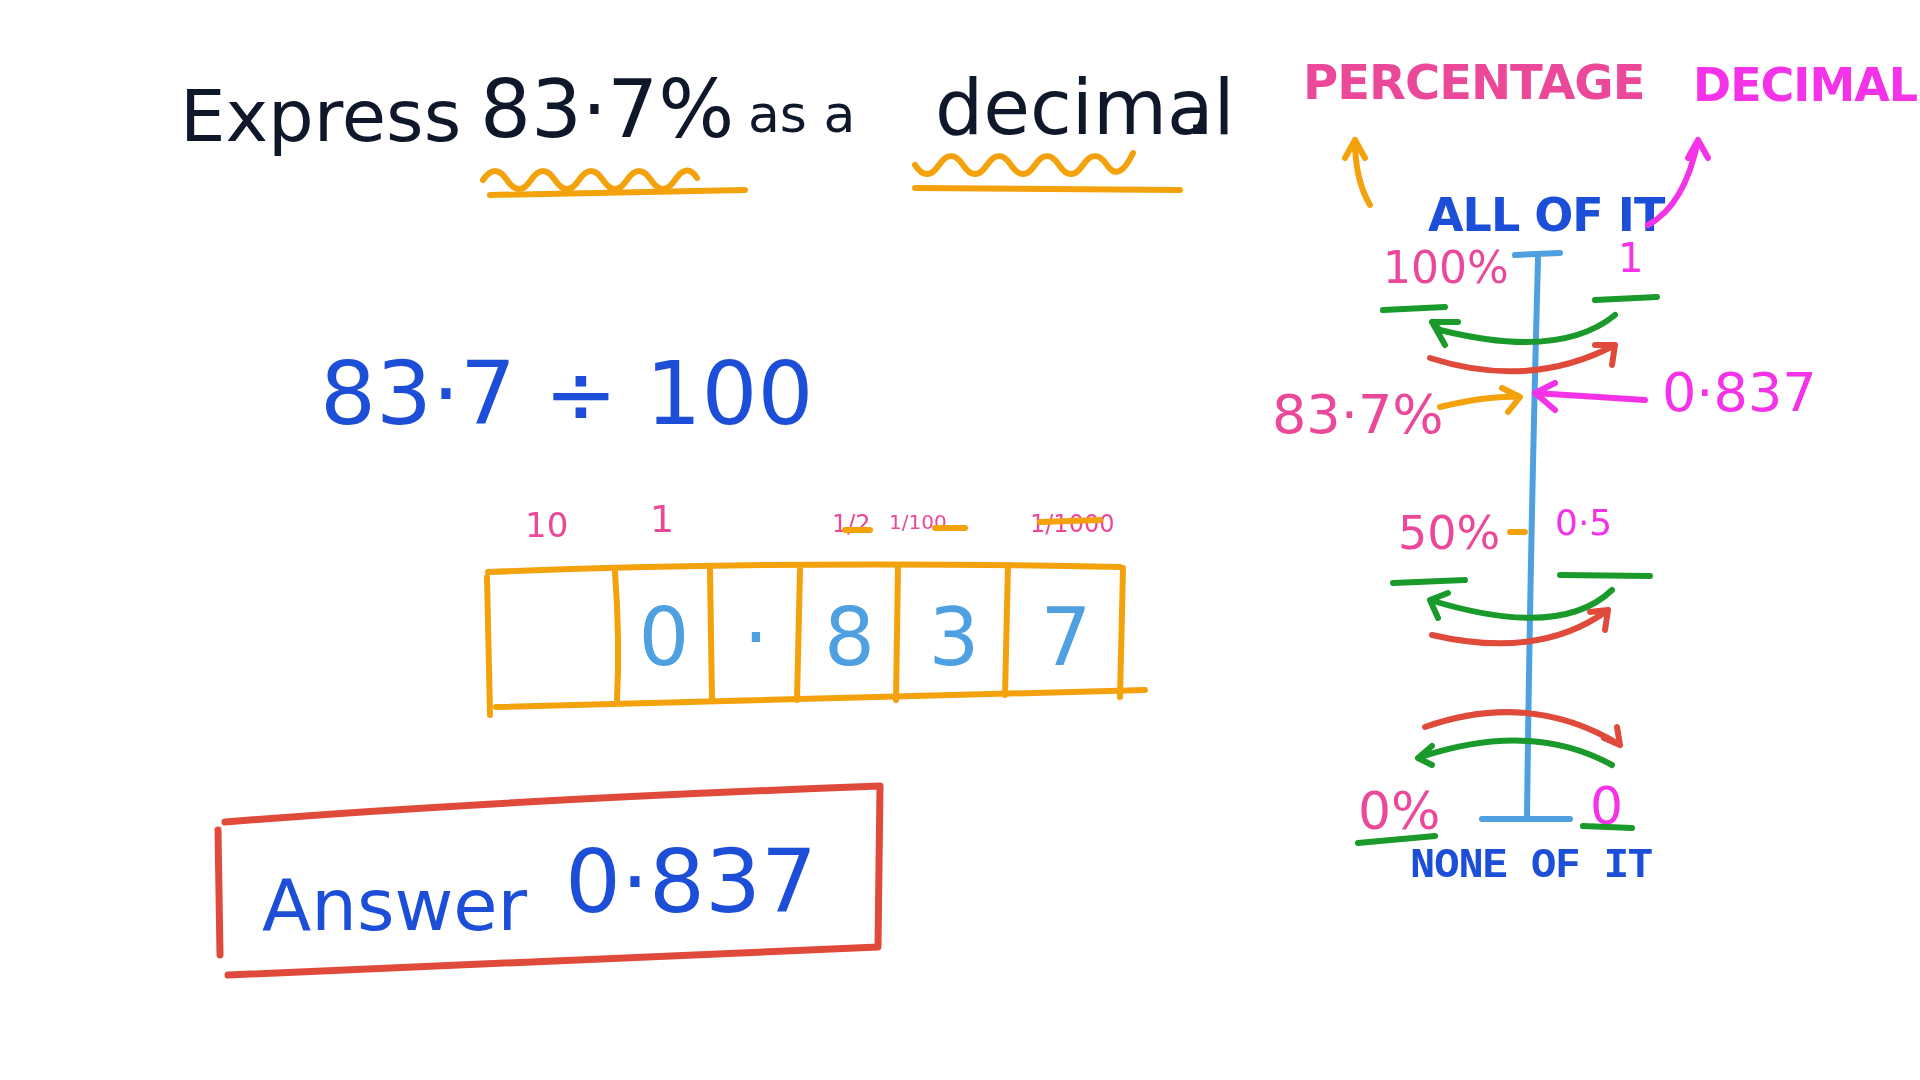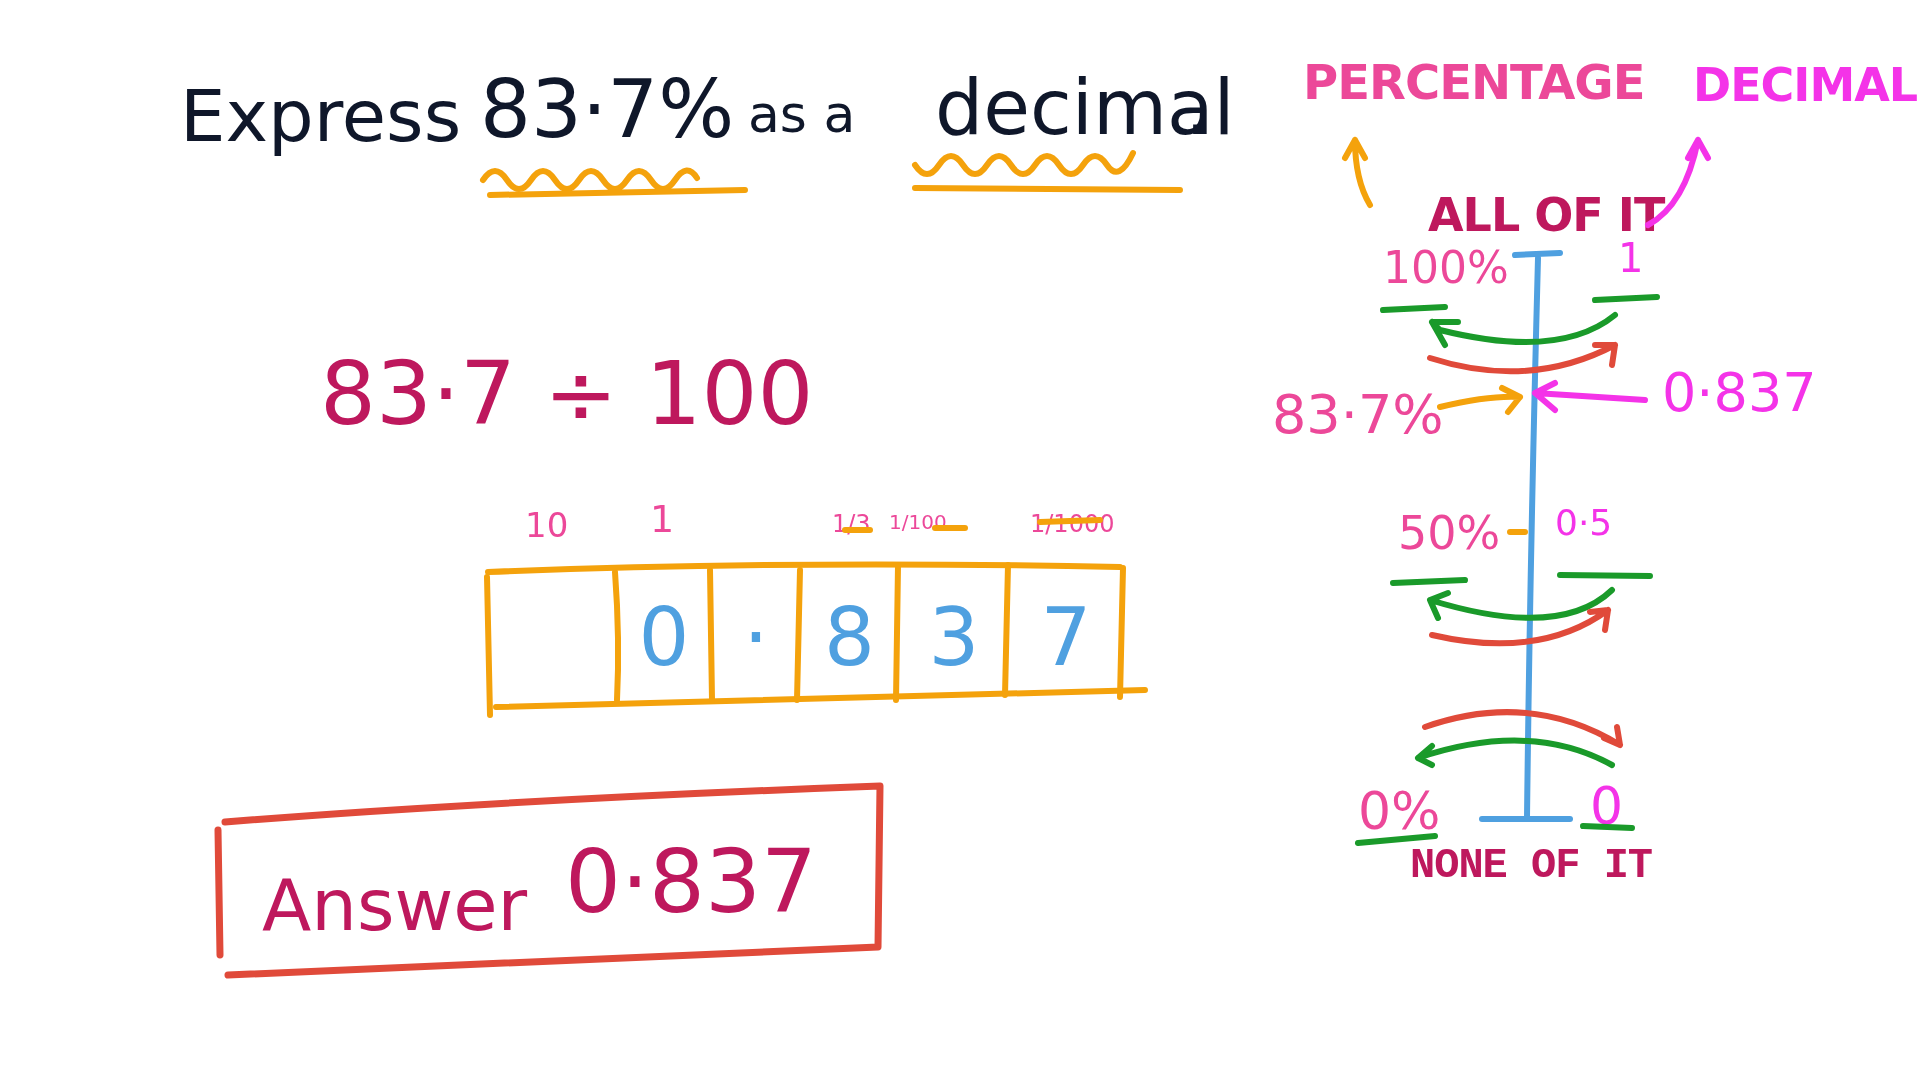--- a/index.html
+++ b/index.html
@@ -1,20 +1,20 @@
 <!DOCTYPE html>
 <html><head>
 <meta charset="utf-8">
 <style>
   html, body { margin:0; padding:0; background:#ffffff; }
   body { width:1920px; height:1080px; position:relative; overflow:hidden;
          font-family:"DejaVu Sans", sans-serif; }
   .hw { position:absolute; white-space:nowrap; line-height:1; font-family:"DejaVu Sans", sans-serif; }
   .dark { color:#0f172a; }
-  .blue { color:#be185d; }
+  .blue { color:#1d4ed8; }
   .orange { color:#ec4899; }
   .magenta { color:#f433e8; }
   .caps { font-family:"DejaVu Sans", sans-serif; font-weight:bold; letter-spacing:-1px; }
   svg.layer { position:absolute; left:0; top:0; }
   .cell { position:absolute; display:flex; align-items:center; justify-content:center;
           font-size:80px; color:#4fa0e0; font-family:"DejaVu Sans", sans-serif; }
 </style>
 </head>
 <body>
 
@@ -24,21 +24,21 @@
   <span class="hw dark" style="left:748px; top:88px; font-size:52px;">as a</span>
   <span class="hw dark" style="left:935px; top:70px; font-size:76px;">decimal</span>
   <span class="hw dark" style="left:1185px; top:70px; font-size:76px;">.</span>
 </div>
 
 <span class="hw blue" style="left:320px; top:350px; font-size:88px;">83·7 ÷ 100</span>
 
 <div>
   <span class="hw orange" style="left:525px; top:508px; font-size:34px;">10</span>
   <span class="hw orange" style="left:650px; top:500px; font-size:38px;">1</span>
-  <span class="hw orange" style="left:832px; top:512px; font-size:24px;">1/3</span>
+  <span class="hw orange" style="left:832px; top:512px; font-size:24px;">1/2</span>
   <span class="hw orange" style="left:889px; top:512px; font-size:20px;">1/100</span>
   <span class="hw orange" style="left:1030px; top:512px; font-size:24px;">1/1000</span>
 
   <div class="cell" style="left:490px; top:572px; width:125px; height:130px;"></div>
   <div class="cell" style="left:618px; top:572px; width:92px; height:130px;">0</div>
   <div class="cell" style="left:712px; top:572px; width:88px; height:130px;">·</div>
   <div class="cell" style="left:802px; top:572px; width:95px; height:130px;">8</div>
   <div class="cell" style="left:900px; top:572px; width:108px; height:130px;">3</div>
   <div class="cell" style="left:1010px; top:572px; width:112px; height:130px;">7</div>
 </div>

